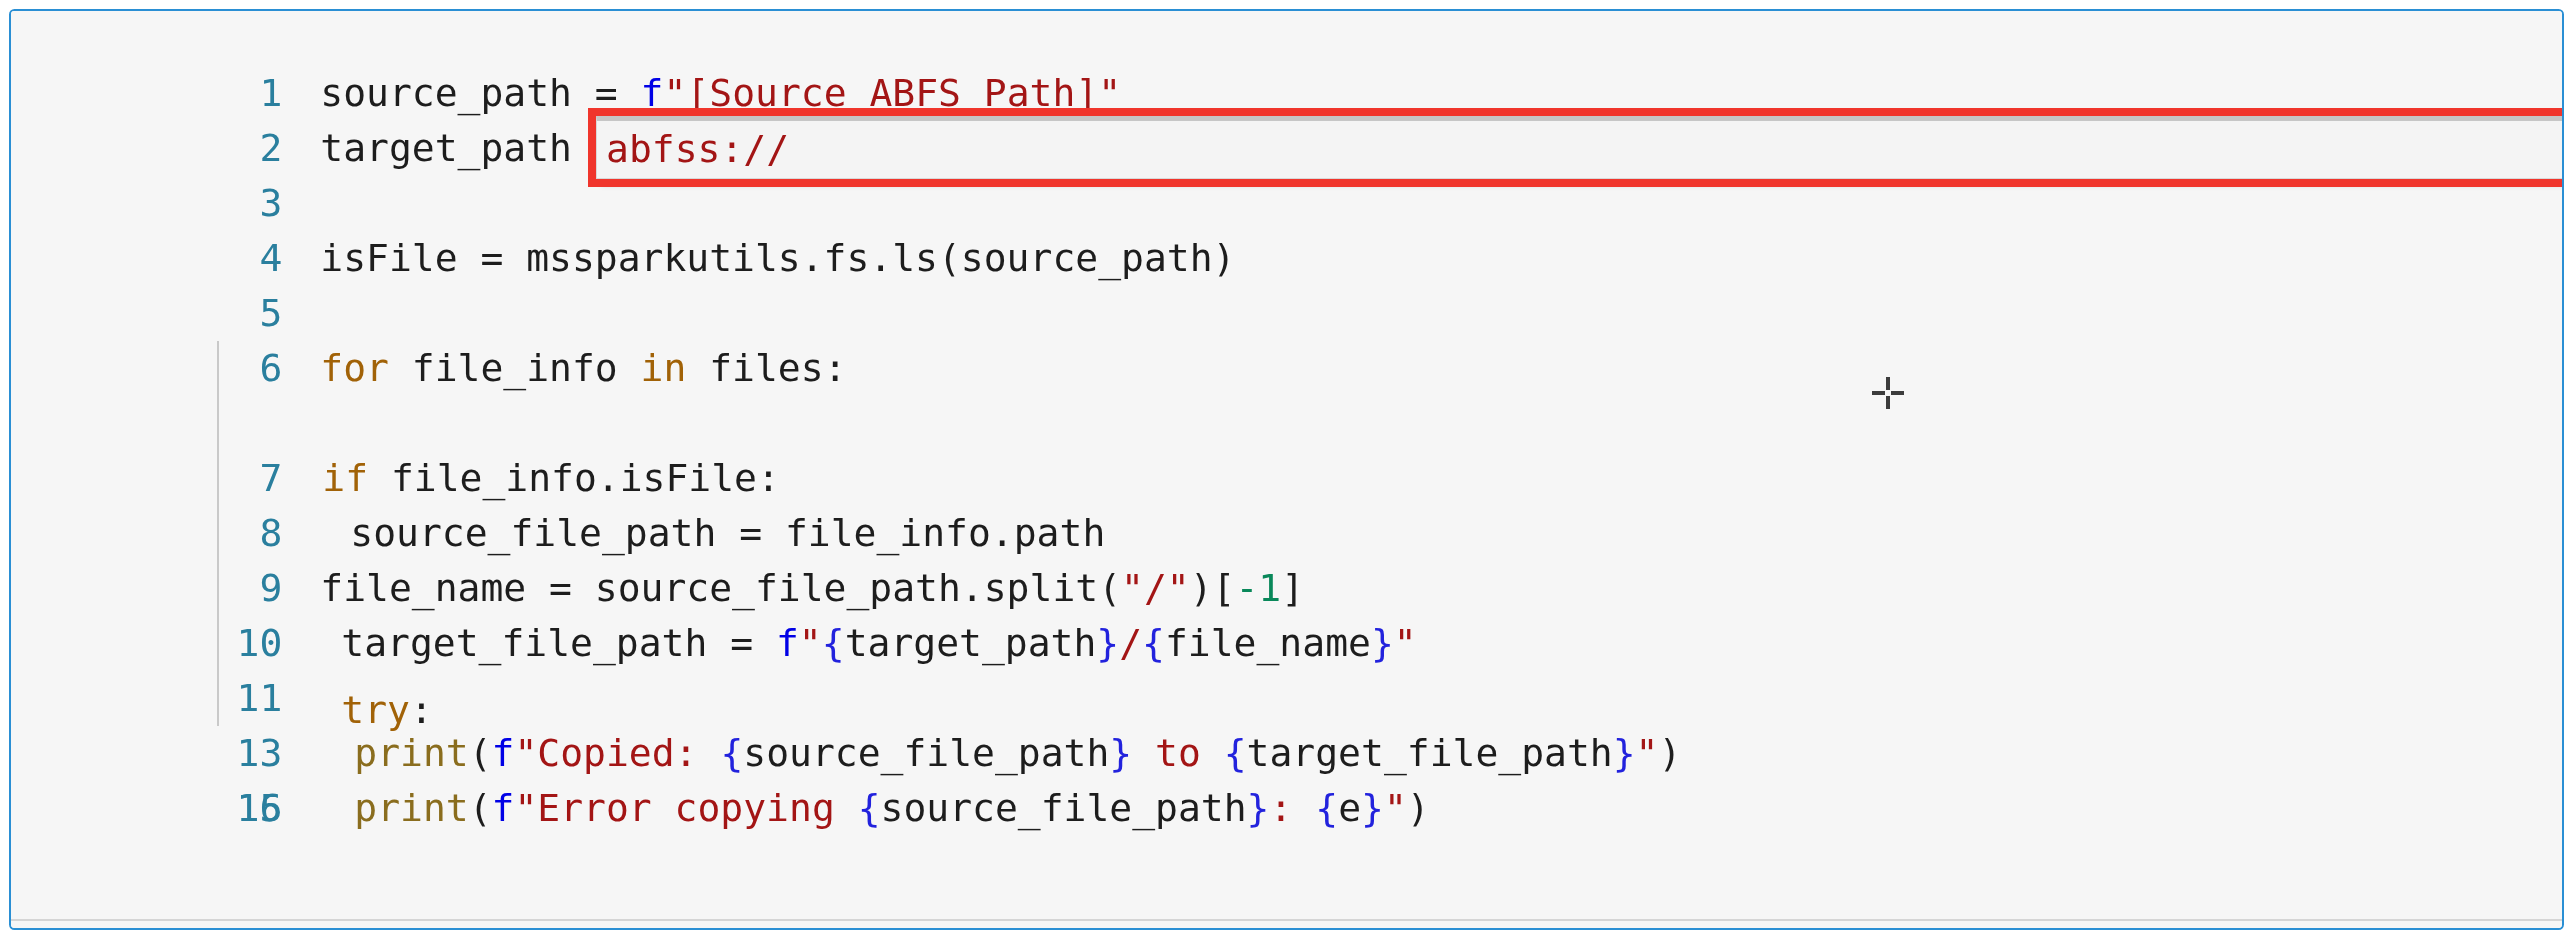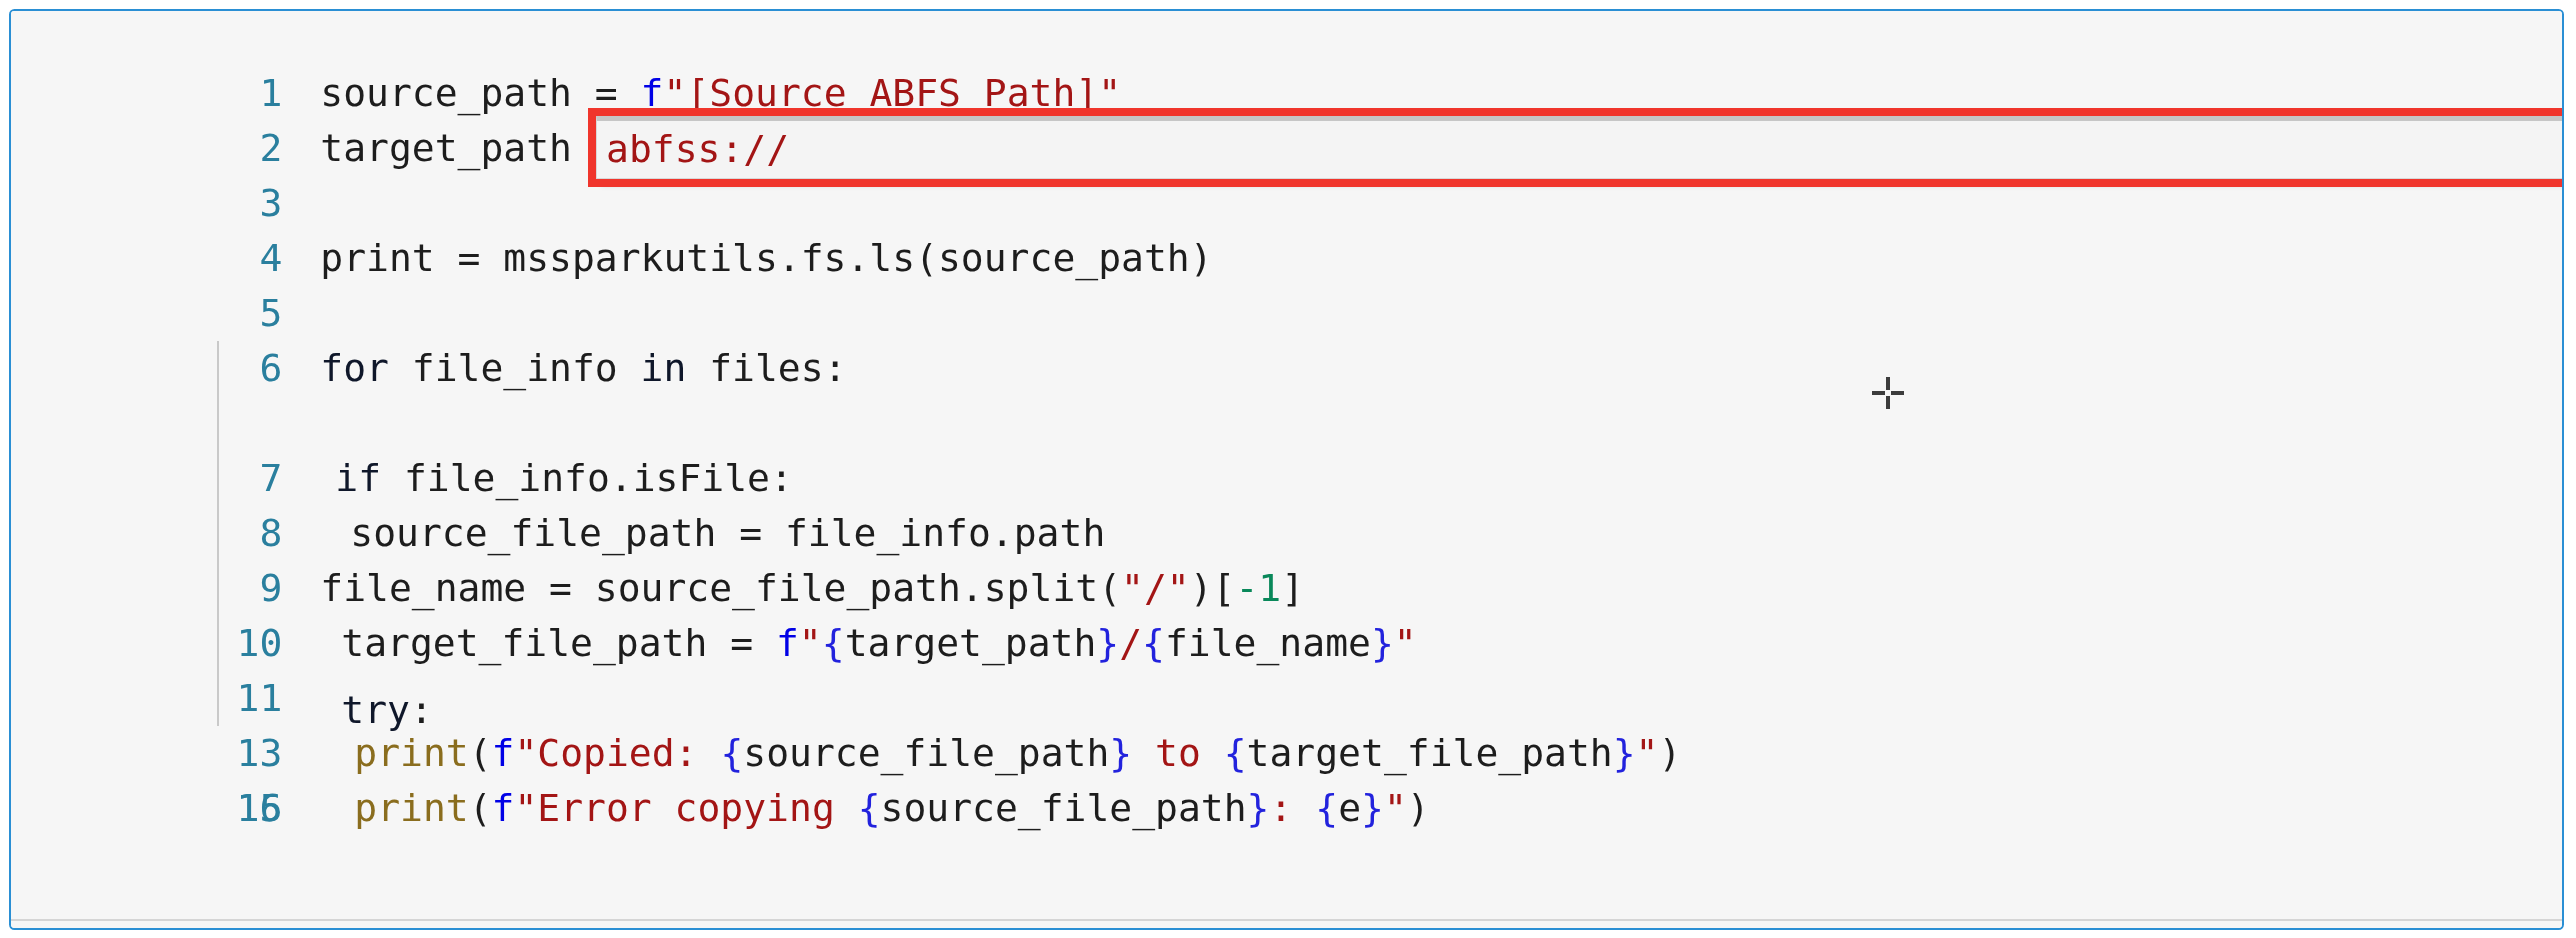--- a/index.html
+++ b/index.html
@@ -69,21 +69,21 @@
   .indent-guide {
     position: absolute;
     width: 1.8px;
     background: #c9c9c9;
     top: 0;
     height: 55px;
   }
   .ig1 { left: 206px; }
 
   
-  .t-kw       { color: #0f172a; }        
+  .t-kw       { color: #a16207; }        
   .t-str      { color: #a31515; }        
   .t-fprefix  { color: #0000e6; }        
   .t-brace    { color: #2222dd; }        
   .t-num      { color: #09885a; }        
   .t-builtin  { color: #8a6d1e; }        
   .t-class    { color: #1b7f8e; }        
   .t-plain    { color: #1d1d1d; }
   .t-punc     { color: #1d1d1d; }
 
   
@@ -179,34 +179,34 @@
 
     <div class="code-row">
       <span class="gutter"><span>2</span></span><span class="code-text"><span class="t-plain">target_path </span><span class="t-punc">= </span><span class="t-fprefix">f</span><span class="t-str">"</span></span>
     </div>
 
     <div class="code-row">
       <span class="gutter"><span>3</span></span><span class="code-text"></span>
     </div>
 
     <div class="code-row">
-      <span class="gutter"><span>4</span></span><span class="code-text t-plain">print = mssparkutils.fs.ls(source_path)</span>
+      <span class="gutter"><span>4</span></span><span class="code-text t-plain">isFile = mssparkutils.fs.ls(source_path)</span>
     </div>
 
     <div class="code-row">
       <span class="gutter"><span>5</span></span><span class="code-text"></span>
     </div>
 
     <div class="code-row">
       <span class="gutter"><span>6</span></span><span class="code-text"><span class="t-kw">for</span><span class="t-plain"> file_info </span><span class="t-kw">in</span><span class="t-plain"> files:</span></span>
     </div>
 
     <div class="code-row">
       <span class="indent-guide ig1"></span>
-      <span class="gutter"><span>7</span></span><span class="code-text" style="margin-left:53px;"><span class="t-kw">if</span><span class="t-plain"> file_info.isFile:</span></span>
+      <span class="gutter"><span>7</span></span><span class="code-text" style="margin-left:40px;"><span class="t-kw">if</span><span class="t-plain"> file_info.isFile:</span></span>
     </div>
 
     <div class="code-row">
       <span class="indent-guide ig1"></span>
       <span class="gutter"><span>8</span></span><span class="code-text t-plain" style="margin-left:68px;">source_file_path = file_info.path</span>
     </div>
 
     <div class="code-row">
       <span class="indent-guide ig1"></span>
       <span class="gutter"><span>9</span></span><span class="code-text" style=""><span class="t-plain">file_name = source_file_path.split(</span><span class="t-str">"/"</span><span class="t-punc">)[</span><span class="t-num">-1</span><span class="t-punc">]</span></span>

